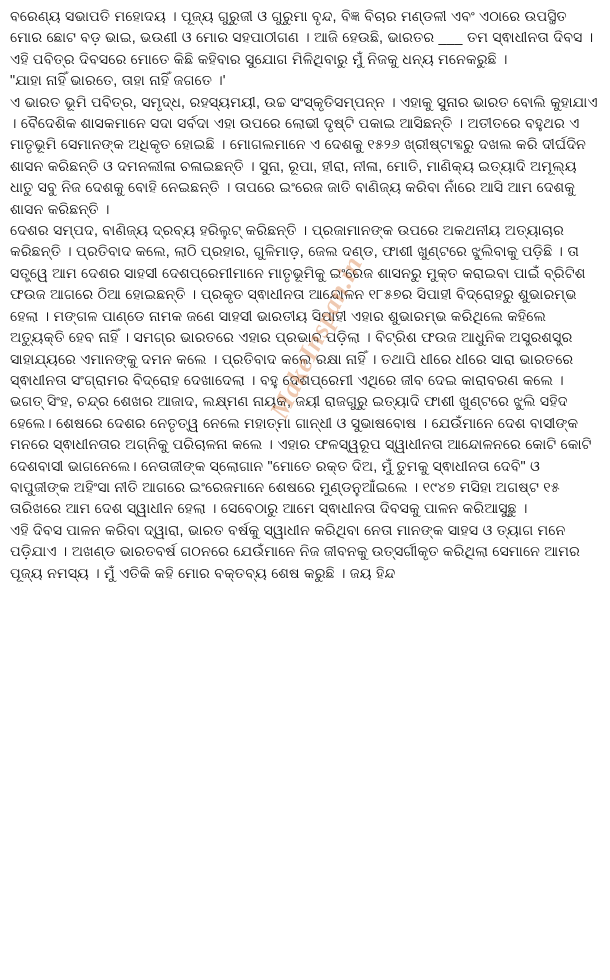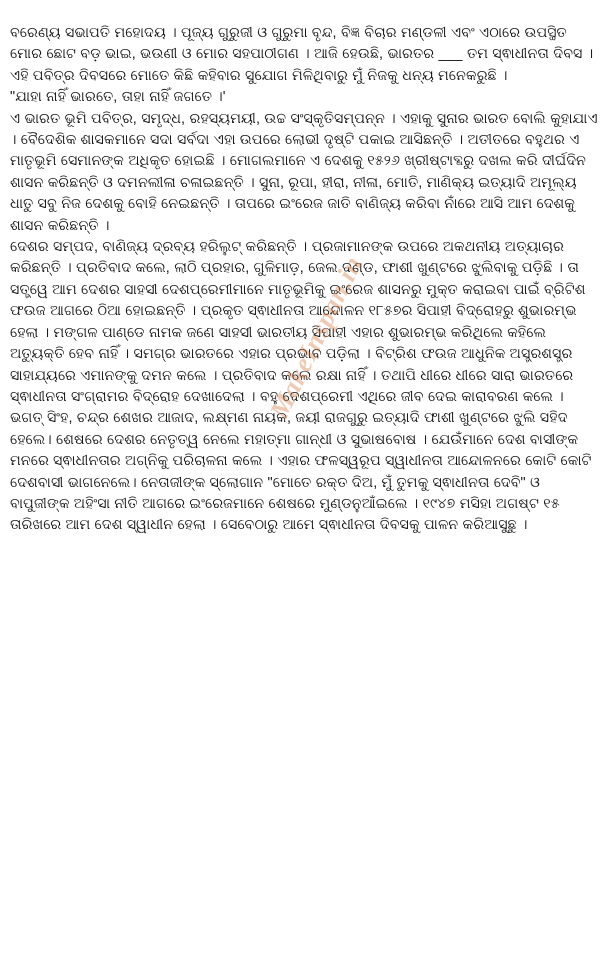--- a/index.html
+++ b/index.html
@@ -20,21 +20,21 @@
     width: 610px;
     height: 980px;
     box-sizing: border-box;
     padding: 6px 10px 6px 10px;
   }
   .doc-body {
     position: relative;
     z-index: 2;
   }
   .para {
-    margin: 16px 0 0 0;
+    margin: 0 0 0 0;
     font-size: 14.3px;
     line-height: 21.4px;
     text-align: left;
     letter-spacing: 0.1px;
     word-spacing: 0.2px;
     color: #111111;
   }
   .para + .para {
     margin-top: 0px;
   }
@@ -62,15 +62,16 @@
 <div id="page">
 
   <div class="watermark">MakeInspan.in</div>
 
   <div class="doc-body">
     <p class="para">ବରେଣ୍ୟ ସଭାପତି ମହୋଦୟ । ପୂଜ୍ୟ ଗୁରୁଜୀ ଓ ଗୁରୁମା ବୃନ୍ଦ, ବିଜ୍ଞ ବିଚାର ମଣ୍ଡଳୀ ଏବଂ ଏଠାରେ ଉପସ୍ଥିତ ମୋର ଛୋଟ ବଡ଼ ଭାଇ, ଭଉଣୀ ଓ ମୋର ସହପାଠୀଗଣ । ଆଜି ହେଉଛି, ଭାରତର ___ ତମ ସ୍ଵାଧୀନତା ଦିବସ । ଏହି ପବିତ୍ର ଦିବସରେ ମୋତେ କିଛି କହିବାର ସୁଯୋଗ ମିଳିଥିବାରୁ ମୁଁ ନିଜକୁ ଧନ୍ୟ ମନେକରୁଛି ।</p>
     <p class="para">"ଯାହା ନାହିଁ ଭାରତେ, ତାହା ନାହିଁ ଜଗତେ ।'</p>
     <p class="para">ଏ ଭାରତ ଭୂମି ପବିତ୍ର, ସମୃଦ୍ଧ, ରହସ୍ୟମୟୀ, ଉଚ୍ଚ ସଂସ୍କୃତିସମ୍ପନ୍ନ । ଏହାକୁ ସୁନାର ଭାରତ ବୋଲି କୁହାଯାଏ । ବୈଦେଶିକ ଶାସକମାନେ ସଦା ସର୍ବଦା ଏହା ଉପରେ ଲୋଭୀ ଦୃଷ୍ଟି ପକାଇ ଆସିଛନ୍ତି । ଅତୀତରେ ବହୁଥର ଏ ମାତୃଭୂମି ସେମାନଙ୍କ ଅଧିକୃତ ହୋଇଛି । ମୋଗଲମାନେ ଏ ଦେଶକୁ ୧୫୨୬ ଖ୍ରୀଷ୍ଟାବ୍ଦରୁ ଦଖଲ କରି ଦୀର୍ଘଦିନ ଶାସନ କରିଛନ୍ତି ଓ ଦମନଲୀଳା ଚଳାଇଛନ୍ତି । ସୁନା, ରୂପା, ହୀରା, ନୀଳା, ମୋତି, ମାଣିକ୍ୟ ଇତ୍ୟାଦି ଅମୂଲ୍ୟ ଧାତୁ ସବୁ ନିଜ ଦେଶକୁ ବୋହି ନେଇଛନ୍ତି । ତାପରେ ଇଂରେଜ ଜାତି ବାଣିଜ୍ୟ କରିବା ନାଁରେ ଆସି ଆମ ଦେଶକୁ ଶାସନ କରିଛନ୍ତି ।</p>
     <p class="para">ଦେଶର ସମ୍ପଦ, ବାଣିଜ୍ୟ ଦ୍ରବ୍ୟ ହରିଲୁଟ୍ କରିଛନ୍ତି । ପ୍ରଜାମାନଙ୍କ ଉପରେ ଅକଥନୀୟ ଅତ୍ୟାଚାର କରିଛନ୍ତି । ପ୍ରତିବାଦ କଲେ, ଲାଠି ପ୍ରହାର, ଗୁଳିମାଡ଼, ଜେଲ ଦଣ୍ଡ, ଫାଶୀ ଖୁଣ୍ଟରେ ଝୁଲିବାକୁ ପଡ଼ିଛି । ତା ସତ୍ତ୍ୱେ ଆମ ଦେଶର ସାହସୀ ଦେଶପ୍ରେମୀମାନେ ମାତୃଭୂମିକୁ ଇଂରେଜ ଶାସନରୁ ମୁକ୍ତ କରାଇବା ପାଇଁ ବ୍ରିଟିଶ ଫଉଜ ଆଗରେ ଠିଆ ହୋଇଛନ୍ତି । ପ୍ରକୃତ ସ୍ଵାଧୀନତା ଆନ୍ଦୋଳନ ୧୮୫୭ର ସିପାହୀ ବିଦ୍ରୋହରୁ ଶୁଭାରମ୍ଭ ହେଲା । ମଙ୍ଗଳ ପାଣ୍ଡେ ନାମକ ଜଣେ ସାହସୀ ଭାରତୀୟ ସିପାହୀ ଏହାର ଶୁଭାରମ୍ଭ କରିଥିଲେ କହିଲେ ଅତ୍ୟୁକ୍ତି ହେବ ନାହିଁ । ସମଗ୍ର ଭାରତରେ ଏହାର ପ୍ରଭାବ ପଡ଼ିଲା । ବିଟ୍ରିଶ ଫଉଜ ଆଧୁନିକ ଅସ୍ତ୍ରଶସ୍ତ୍ର ସାହାଯ୍ୟରେ ଏମାନଙ୍କୁ ଦମନ କଲେ । ପ୍ରତିବାଦ କଲେ ରକ୍ଷା ନାହିଁ । ତଥାପି ଧୀରେ ଧୀରେ ସାରା ଭାରତରେ ସ୍ଵାଧୀନତା ସଂଗ୍ରାମର ବିଦ୍ରୋହ ଦେଖାଦେଲା । ବହୁ ଦେଶପ୍ରେମୀ ଏଥିରେ ଜୀବ ଦେଇ କାରାବରଣ କଲେ ।</p>
     <p class="para">ଭଗତ୍ ସିଂହ, ଚନ୍ଦ୍ର ଶେଖର ଆଜାଦ, ଲକ୍ଷ୍ମଣ ନାୟକ, ଜୟୀ ରାଜଗୁରୁ ଇତ୍ୟାଦି ଫାଶୀ ଖୁଣ୍ଟରେ ଝୁଲି ସହିଦ ହେଲେ। ଶେଷରେ ଦେଶର ନେତୃତ୍ୱ ନେଲେ ମହାତ୍ମା ଗାନ୍ଧୀ ଓ ସୁଭାଷବୋଷ । ଯେଉଁମାନେ ଦେଶ ବାସୀଙ୍କ ମନରେ ସ୍ଵାଧୀନତାର ଅଗ୍ନିକୁ ପରିଚାଳନା କଲେ । ଏହାର ଫଳସ୍ୱରୂପ ସ୍ୱାଧୀନତା ଆନ୍ଦୋଳନରେ କୋଟି କୋଟି ଦେଶବାସୀ ଭାଗନେଲେ। ନେତାଜୀଙ୍କ ସ୍ଲୋଗାନ "ମୋତେ ରକ୍ତ ଦିଅ, ମୁଁ ତୁମକୁ ସ୍ଵାଧୀନତା ଦେବି" ଓ ବାପୁଜୀଙ୍କ ଅହିଂସା ନୀତି ଆଗରେ ଇଂରେଜମାନେ ଶେଷରେ ମୁଣ୍ଡନୁଆଁଇଲେ । ୧୯୪୭ ମସିହା ଅଗଷ୍ଟ ୧୫ ତାରିଖରେ ଆମ ଦେଶ ସ୍ୱାଧୀନ ହେଲା । ସେବେଠାରୁ ଆମେ ସ୍ଵାଧୀନତା ଦିବସକୁ ପାଳନ କରିଆସୁଛୁ ।</p>
+    <p class="para">ଏହି ଦିବସ ପାଳନ କରିବା ଦ୍ୱାରା, ଭାରତ ବର୍ଷକୁ ସ୍ୱାଧୀନ କରିଥିବା ନେତା ମାନଙ୍କ ସାହସ ଓ ତ୍ୟାଗ ମନେ ପଡ଼ିଯାଏ । ଅଖଣ୍ଡ ଭାରତବର୍ଷ ଗଠନରେ ଯେଉଁମାନେ ନିଜ ଜୀବନକୁ ଉତ୍ସର୍ଗୀକୃତ କରିଥିଲା ସେମାନେ ଆମର ପୂଜ୍ୟ ନମସ୍ୟ । ମୁଁ ଏତିକି କହି ମୋର ବକ୍ତବ୍ୟ ଶେଷ କରୁଛି । ଜୟ  ହିନ୍ଦ</p>
   </div>
 
 </div>
 
 </body></html>

